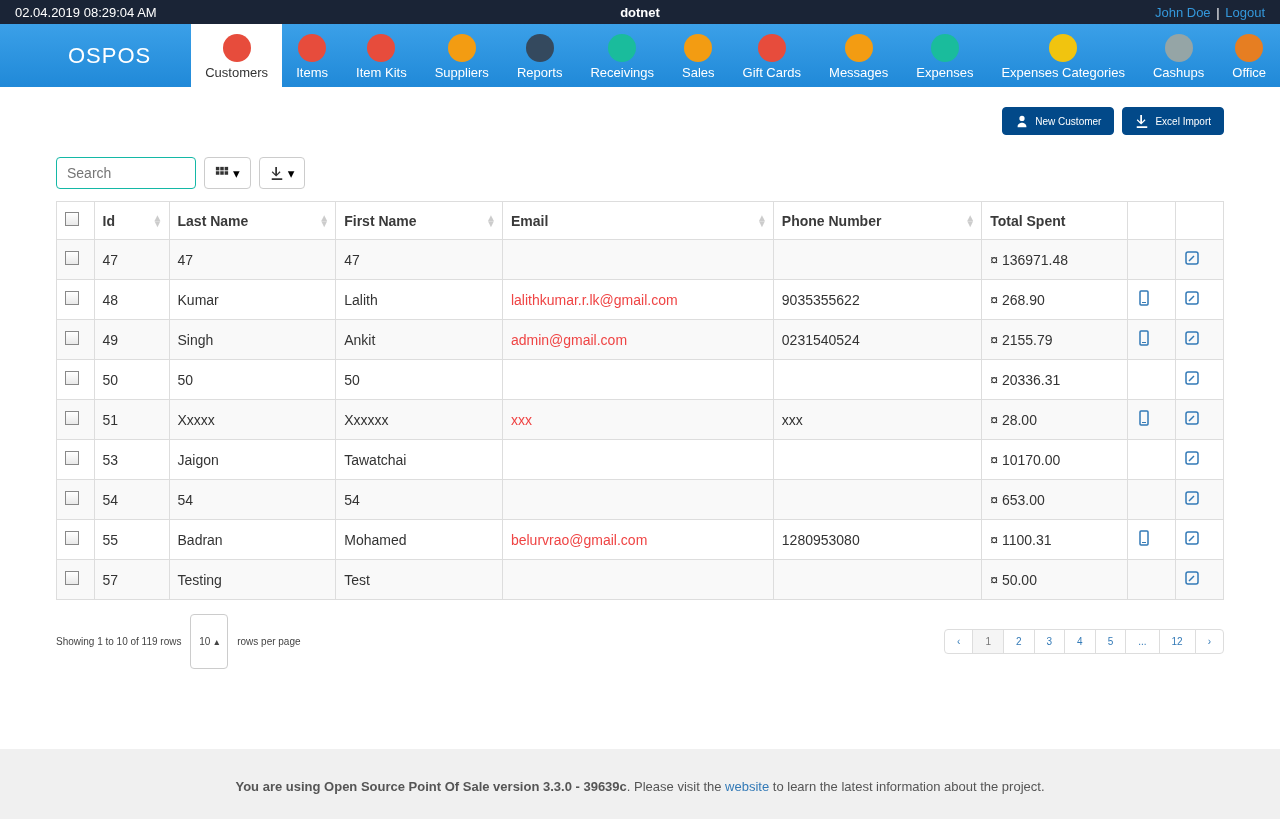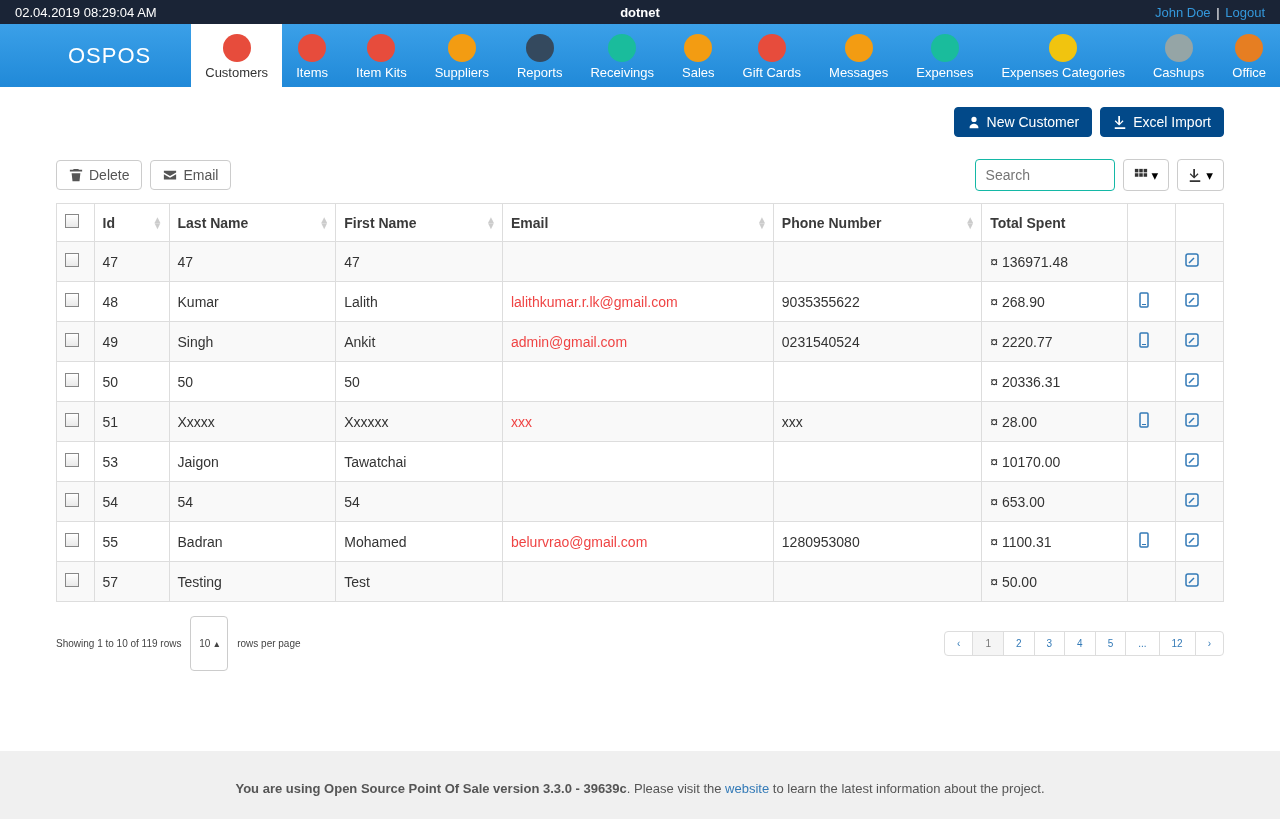--- a/index.html
+++ b/index.html
@@ -4,27 +4,27 @@
 <style>
 * { box-sizing: border-box; margin: 0; padding: 0; }
 body { font-family: "Helvetica Neue", Helvetica, Arial, sans-serif; font-size: 14px; color: #333; background: #fff; }
 .topbar { background: #1a2436; color: #fff; height: 24px; display: flex; align-items: center; padding: 0 15px; font-size: 13px; position: relative; }
 .topbar .center { position: absolute; left: 50%; transform: translateX(-50%); font-weight: bold; }
 .topbar .right { margin-left: auto; }
 .topbar .right a { color: #3498db; text-decoration: none; }
 .topbar .right .sep { color: #fff; padding: 0 2px; }
 .navbar { background: linear-gradient(#3ba0e8, #2089d8); display: flex; align-items: stretch; height: 63px; }
 .brand { color: #fff; font-size: 22px; font-weight: 300; padding: 0 40px 0 68px; display: flex; align-items: center; letter-spacing: 1px; }
-.nav-items { display: flex; }
+.nav-items { display: flex; justify-content: flex-end; }
 .nav-item { display: flex; flex-direction: column; align-items: center; justify-content: center; padding: 6px 14px 4px; color: #fff; font-size: 13px; cursor: pointer; min-width: 60px; }
 .nav-item.active { background: #fff; color: #333; }
 .nav-icon { width: 28px; height: 28px; border-radius: 50%; margin-bottom: 3px; display: flex; align-items: center; justify-content: center; font-size: 14px; color: #fff; }
 .container { padding: 20px 56px; }
 .action-row { display: flex; justify-content: flex-end; gap: 8px; margin-bottom: 22px; }
-.btn { display: inline-flex; align-items: center; gap: 6px; padding: 6px 12px; border-radius: 4px; font-size: 14px; cursor: pointer; border: 1px solid transparent; }
+.btn { display: inline-flex; align-items: center; gap: 6px; padding: 6px 12px; border-radius: 4px; font-size: 10px; cursor: pointer; border: 1px solid transparent; }
 .btn-primary { background: #024989; color: #fff; border-color: #024989; }
 .btn-default { background: #fff; color: #555; border: 1px solid #ccc; }
 .toolbar-row { display: flex; justify-content: space-between; align-items: center; margin-bottom: 12px; }
 .toolbar-left { display: flex; gap: 8px; }
 .toolbar-right { display: flex; gap: 8px; align-items: center; }
 .search-input { width: 140px; height: 32px; padding: 4px 10px; border: 1px solid #14b8a6; border-radius: 4px; font-size: 14px; }
 .icon-btn { border: 1px solid #ccc; border-radius: 4px; height: 32px; padding: 0 10px; display: inline-flex; align-items: center; gap: 4px; background: #fff; cursor: pointer; }
 .table { width: 100%; border-collapse: collapse; border: 1px solid #ddd; border-radius: 4px; }
 .table th, .table td { padding: 10px 8px; border: 1px solid #ddd; text-align: left; font-size: 14px; vertical-align: middle; }
 .table th { background: #fff; font-weight: bold; color: #3a3a3a; position: relative; }
@@ -138,38 +138,20 @@
       <span>
           <svg width="14" height="14" viewBox="0 0 16 16" fill="#fff">
             <path d="M8 1v8l3-3 1 1-5 5-5-5 1-1 3 3V1h2zM2 14h12v2H2z"></path>
           </svg>
         </span>
       <span>Excel Import</span>
     </button>
   </div>
 
   <div class="toolbar-row">
-    <div class="toolbar-left">
-      <button class="btn btn-default">
-        <span>
-            <svg width="14" height="14" viewBox="0 0 16 16" fill="#555">
-              <path d="M5 2V1h6v1h4v2H1V2h4zm-2 4h10l-1 9H4L3 6z"></path>
-            </svg>
-          </span>
-        <span>Delete</span>
-      </button>
-      <button class="btn btn-default">
-        <span>
-            <svg width="14" height="14" viewBox="0 0 16 16" fill="#555">
-              <path d="M1 3h14v2l-7 4-7-4V3zm0 4l7 4 7-4v6H1V7z"></path>
-            </svg>
-          </span>
-        <span>Email</span>
-      </button>
-    </div>
     <div class="toolbar-right">
       <input class="search-input" type="text" placeholder="Search" style="">
       <button class="icon-btn">
         <span>
             <svg width="14" height="14" viewBox="0 0 16 16" fill="#333">
               <rect x="1" y="1" width="4" height="4"></rect>
               <rect x="6" y="1" width="4" height="4"></rect>
               <rect x="11" y="1" width="4" height="4"></rect>
               <rect x="1" y="6" width="4" height="4"></rect>
               <rect x="6" y="6" width="4" height="4"></rect>
@@ -235,21 +217,21 @@
                 <path d="M6 10l4-4M6 10l-1 1 1-1z" fill="#337ab7"></path>
               </svg></span></td>
         </tr>
         <tr>
           <td class="checkbox-cell"><span class="chk"></span></td>
           <td>49</td>
           <td>Singh</td>
           <td>Ankit</td>
           <td><a href="#" class="email-link">admin@gmail.com</a></td>
           <td>0231540524</td>
-          <td>¤ 2220.77</td>
+          <td>¤ 2155.79</td>
           <td class="action-col"><span class="row-icon"><svg width="16" height="16" viewBox="0 0 16 16" fill="#337ab7">
                 <rect x="4" y="1" width="8" height="14" rx="1" fill="none" stroke="#337ab7" stroke-width="1.5"></rect>
                 <rect x="6" y="12" width="4" height="1" fill="#337ab7"></rect>
               </svg></span></td>
           <td class="action-col"><span class="row-icon"><svg width="16" height="16" viewBox="0 0 16 16" fill="none" stroke="#337ab7" stroke-width="1.5">
                 <rect x="2" y="2" width="12" height="12" rx="2"></rect>
                 <path d="M6 10l4-4M6 10l-1 1 1-1z" fill="#337ab7"></path>
               </svg></span></td>
         </tr>
         <tr>

